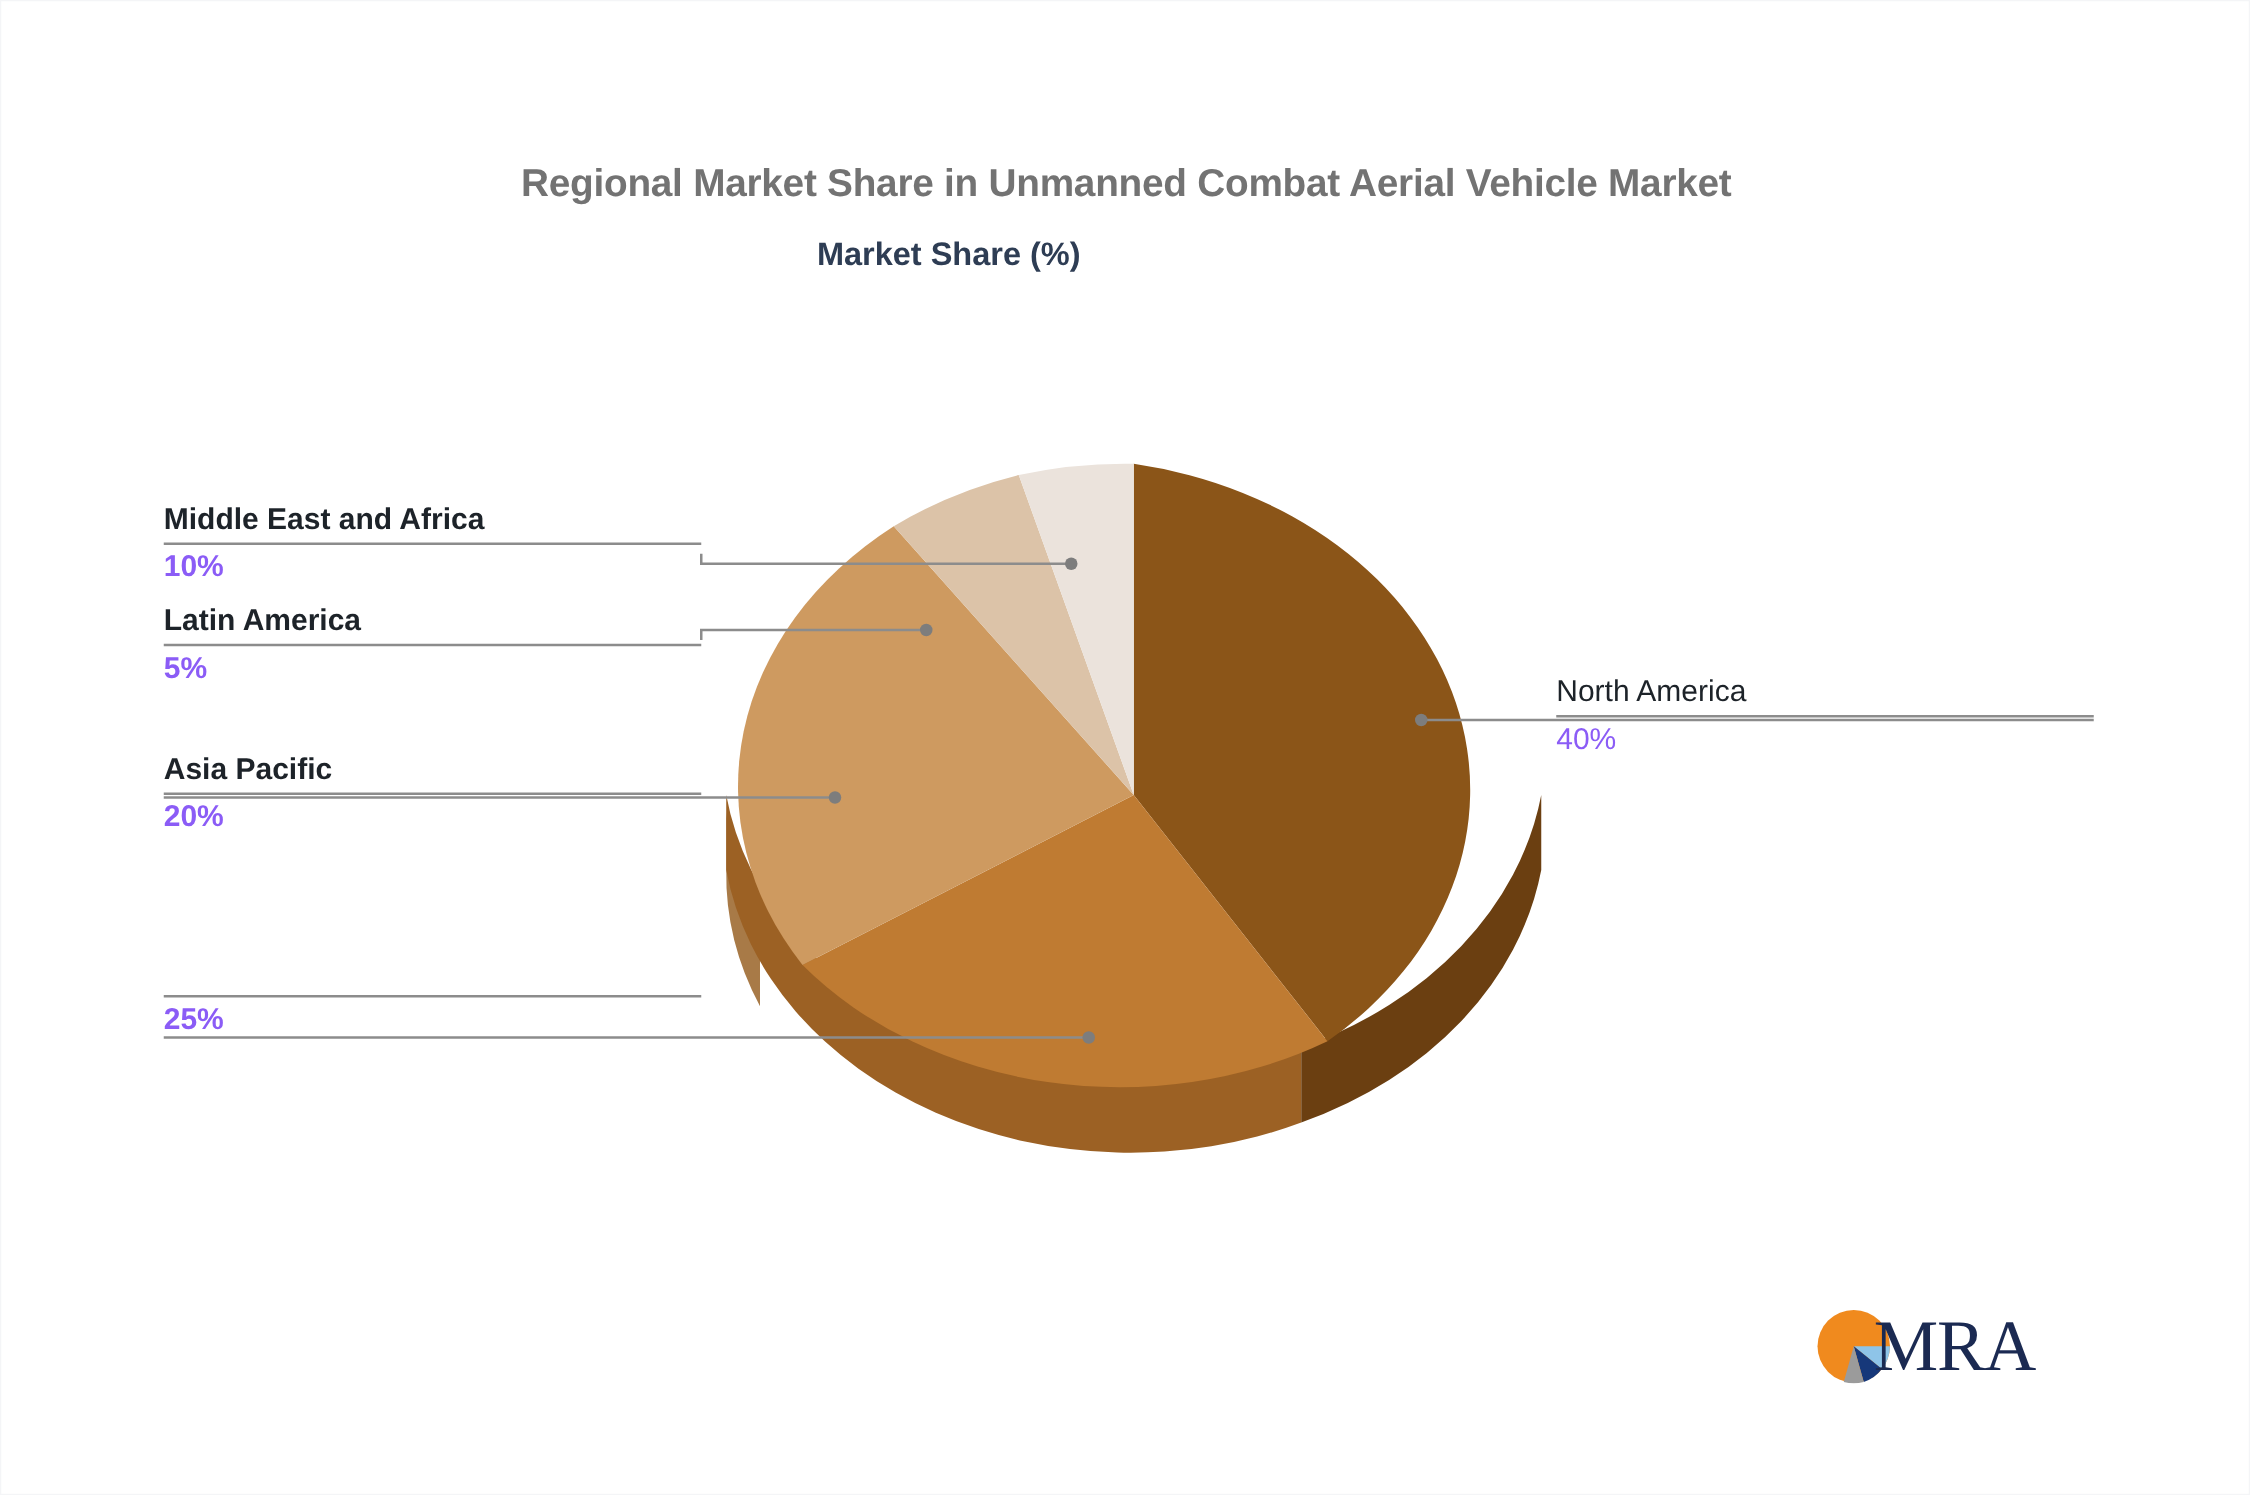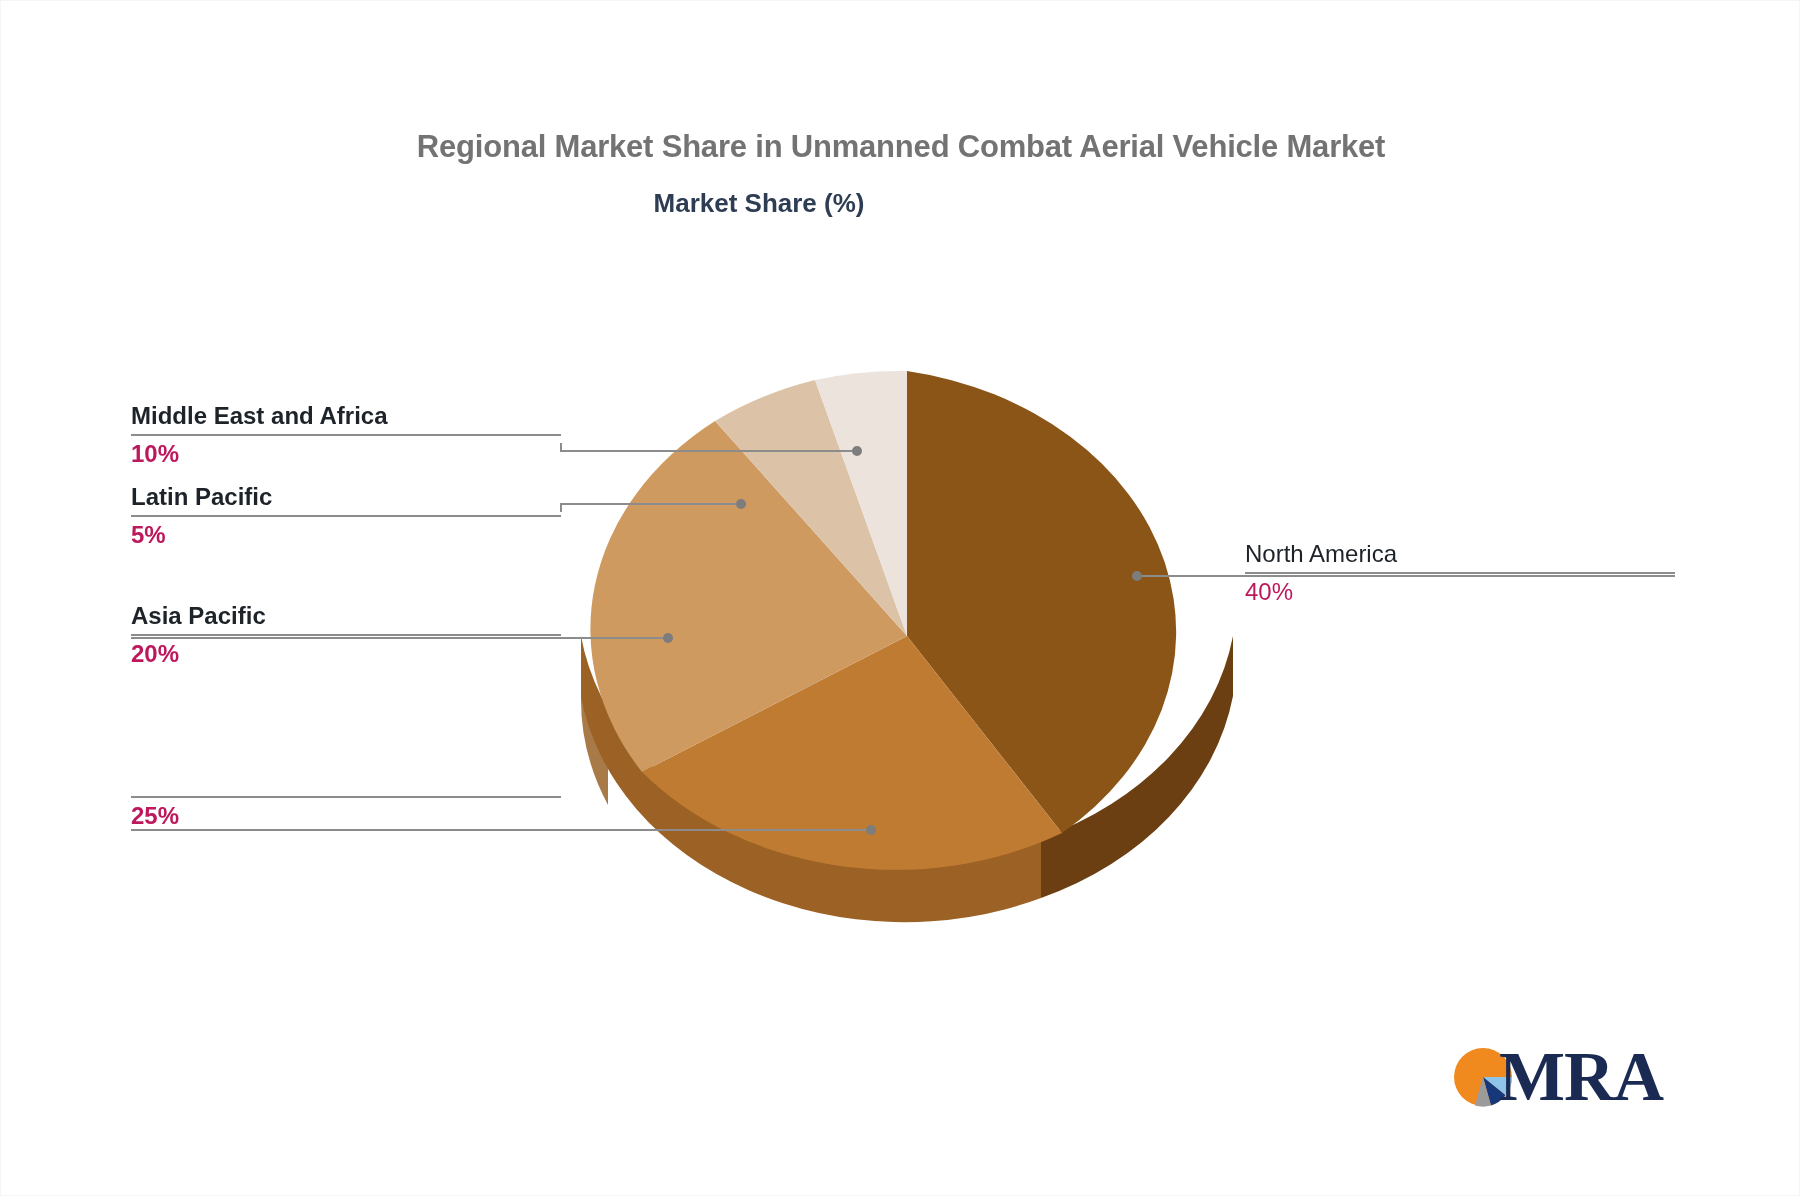--- a/index.html
+++ b/index.html
@@ -67,21 +67,21 @@
     line-height: 30px;
     white-space: nowrap;
   }
   .callout .rule {
     height: 0;
     border-top: 2px solid #8c8c8c;
     margin: 3px 0 2px 0;
   }
   .callout .value {
     font-size: 24px;
-    color: #be185d;
+    color: #8b5cf6;
     line-height: 32px;
     white-space: nowrap;
   }
   .callout.left { text-align: left; font-weight: bold; }
   .callout.right { text-align: left; }
 
   
   #logo {
     position: absolute;
     left: 1452px;
@@ -94,22 +94,22 @@
     left: 0;
     top: 8px;
     width: 60px;
     height: 60px;
   }
   #logo .wordmark {
     position: absolute;
     left: 46px;
     top: 0px;
     font-family: "Liberation Serif", serif;
-    font-size: 70px;
-    font-weight: bold;
+    font-size: 58px;
+    font-weight: normal;
     color: #1b2a52;
     letter-spacing: -1px;
     line-height: 76px;
   }
 </style>
 </head>
 <body>
 
 <div id="canvas">
 
@@ -160,21 +160,21 @@
     </g>
   </svg>
 
   <div class="callout left" style="left:130px; top:400px; width:430px;">
     <div class="name">Middle East and Africa</div>
     <div class="rule"></div>
     <div class="value">10%</div>
   </div>
 
   <div class="callout left" style="left:130px; top:481px; width:430px;">
-    <div class="name">Latin Pacific</div>
+    <div class="name">Latin America</div>
     <div class="rule"></div>
     <div class="value">5%</div>
   </div>
 
   <div class="callout left" style="left:130px; top:600px; width:430px;">
     <div class="name">Asia Pacific</div>
     <div class="rule"></div>
     <div class="value">20%</div>
   </div>
 

